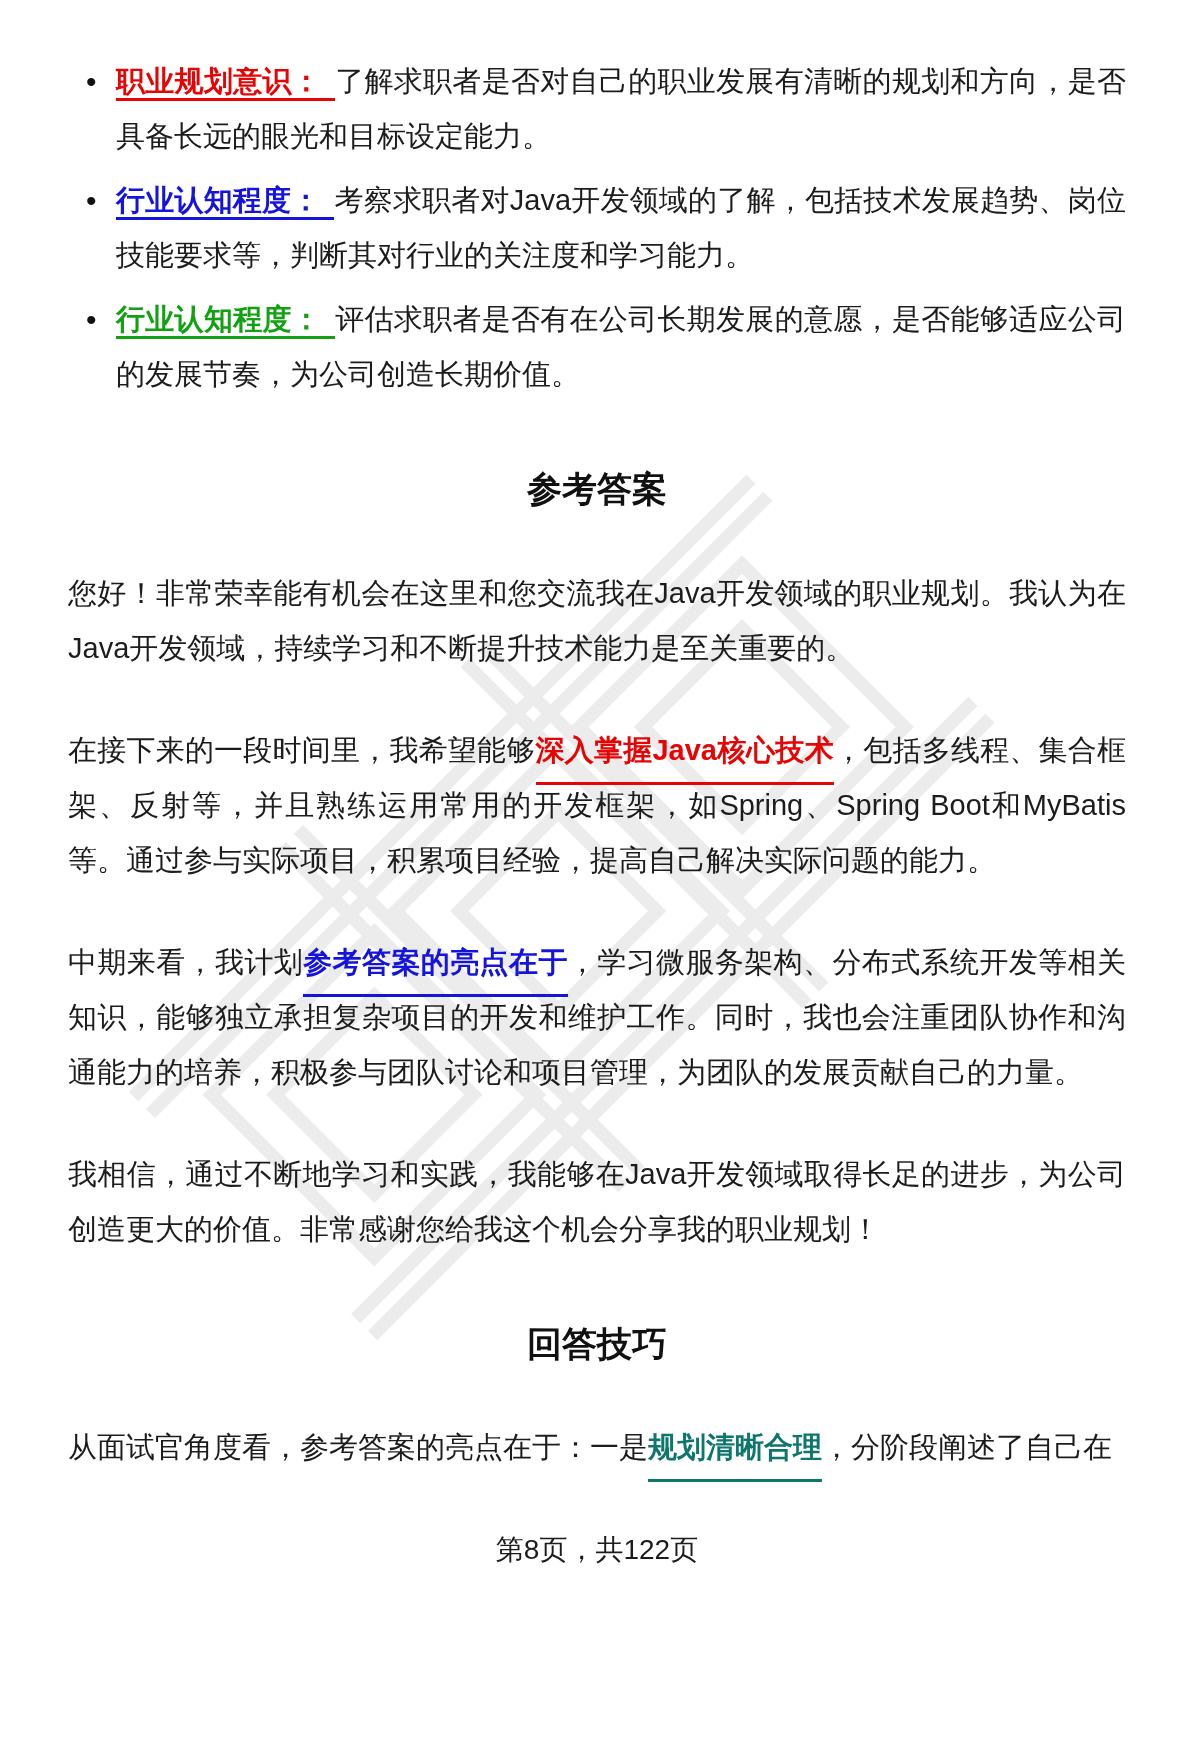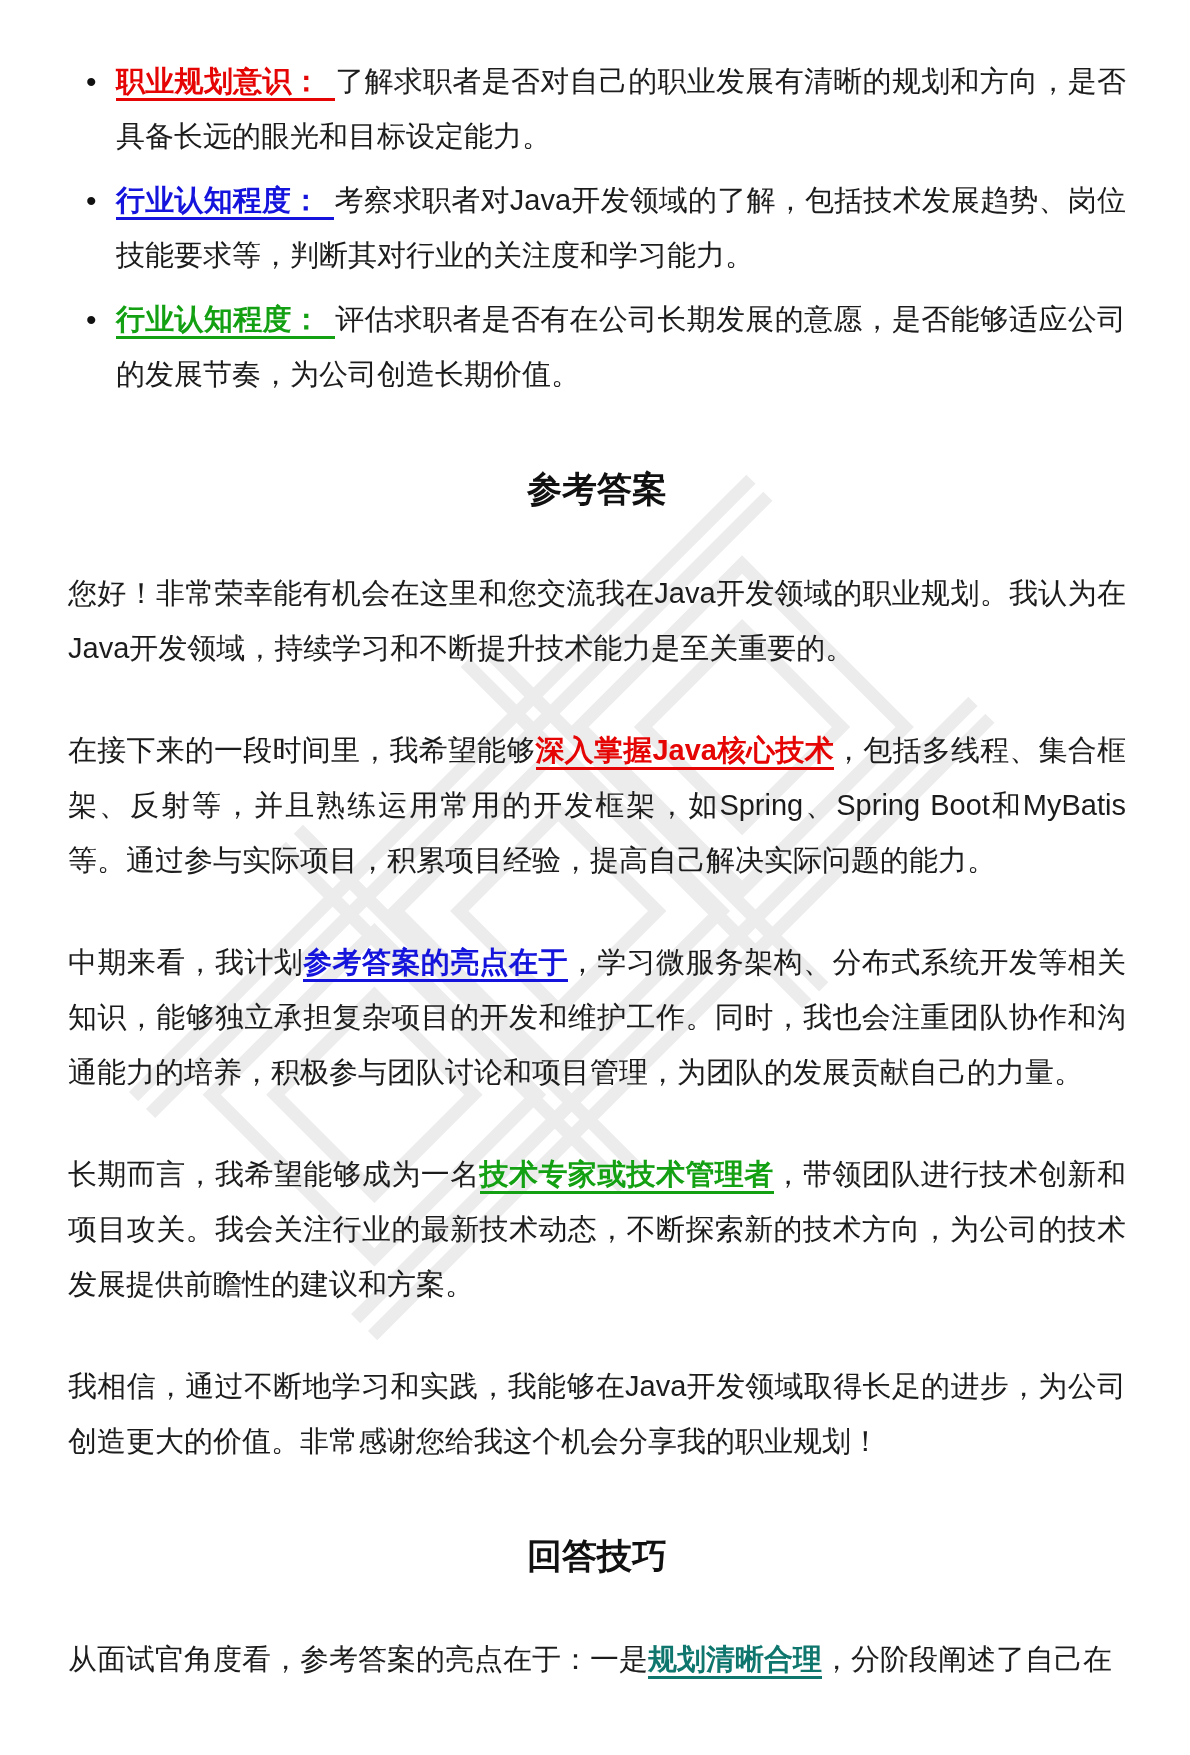--- a/index.html
+++ b/index.html
@@ -20,21 +20,21 @@
     font-size:29px;line-height:55px;
     text-align:justify;
   }
   ul.bullets{list-style:none;margin:0;padding:0;}
   ul.bullets li{position:relative;padding-left:48px;margin-bottom:9px;}
   ul.bullets li::before{
     content:"•";position:absolute;left:18px;top:0;
     font-size:30px;color:#111;
   }
   .lead{font-weight:bold;border-bottom:3px solid currentColor;padding-right:14px;padding-bottom:1px;}
-  .hl{font-weight:bold;border-bottom:3px solid currentColor;padding-bottom:1px;}
+  .hl{font-weight:bold;border-bottom:3px solid currentColor;padding-bottom:16px;}
   h2.sec{
     font-size:35px;font-weight:bold;line-height:1.3;
     margin:64px 0 54px 0;text-align:center;color:#111;
   }
   p.para{margin:0 0 47px 0;}
   .footer{
     text-align:center;font-size:28px;margin-top:8px;color:#1c1c1c;
   }
 </style>
 </head>
@@ -69,21 +69,20 @@
     <ul class="bullets" id="bullets">
         <li><span class="lead" style="color: rgb(230, 5, 5);">职业规划意识：</span><span>了解求职者是否对自己的职业发展有清晰的规划和方向，是否具备长远的眼光和目标设定能力。</span></li>
         <li><span class="lead" style="color: rgb(20, 20, 220);">行业认知程度：</span><span>考察求职者对Java开发领域的了解，包括技术发展趋势、岗位技能要求等，判断其对行业的关注度和学习能力。</span></li>
         <li><span class="lead" style="color: rgb(19, 160, 19);">行业认知程度：</span><span>评估求职者是否有在公司长期发展的意愿，是否能够适应公司的发展节奏，为公司创造长期价值。</span></li>
       </ul>
     <div id="sections">
         <h2 class="sec">参考答案</h2>
         <p class="para"><span>您好！非常荣幸能有机会在这里和您交流我在Java开发领域的职业规划。我认为在Java开发领域，持续学习和不断提升技术能力是至关重要的。</span></p>
         <p class="para"><span>在接下来的一段时间里，我希望能够</span><span class="hl" style="color: rgb(230, 5, 5);">深入掌握Java核心技术</span><span>，包括多线程、集合框架、反射等，并且熟练运用常用的开发框架，如Spring、Spring Boot和MyBatis等。通过参与实际项目，积累项目经验，提高自己解决实际问题的能力。</span></p>
         <p class="para"><span>中期来看，我计划</span><span class="hl" style="color: rgb(20, 20, 220);">参考答案的亮点在于</span><span>，学习微服务架构、分布式系统开发等相关知识，能够独立承担复杂项目的开发和维护工作。同时，我也会注重团队协作和沟通能力的培养，积极参与团队讨论和项目管理，为团队的发展贡献自己的力量。</span></p>
-        <p class="para"><span>长期而言，我希望能够成为一名</span><span class="hl" style="color: rgb(19, 160, 19);">技术专家或技术管理者</span><span>，带领团队进行技术创新和项目攻关。我会关注行业的最新技术动态，不断探索新的技术方向，为公司的技术发展提供前瞻性的建议和方案。</span></p>
         <p class="para"><span>我相信，通过不断地学习和实践，我能够在Java开发领域取得长足的进步，为公司创造更大的价值。非常感谢您给我这个机会分享我的职业规划！</span></p>
         <h2 class="sec">回答技巧</h2>
         <p class="para"><span>从面试官角度看，参考答案的亮点在于：一是</span><span class="hl" style="color: #0f766e;">规划清晰合理</span><span>，分阶段阐述了自己在</span></p>
       </div>
     <div class="footer">第8页，共122页</div>
   </div>
 
 </div>
 
 </body></html>

